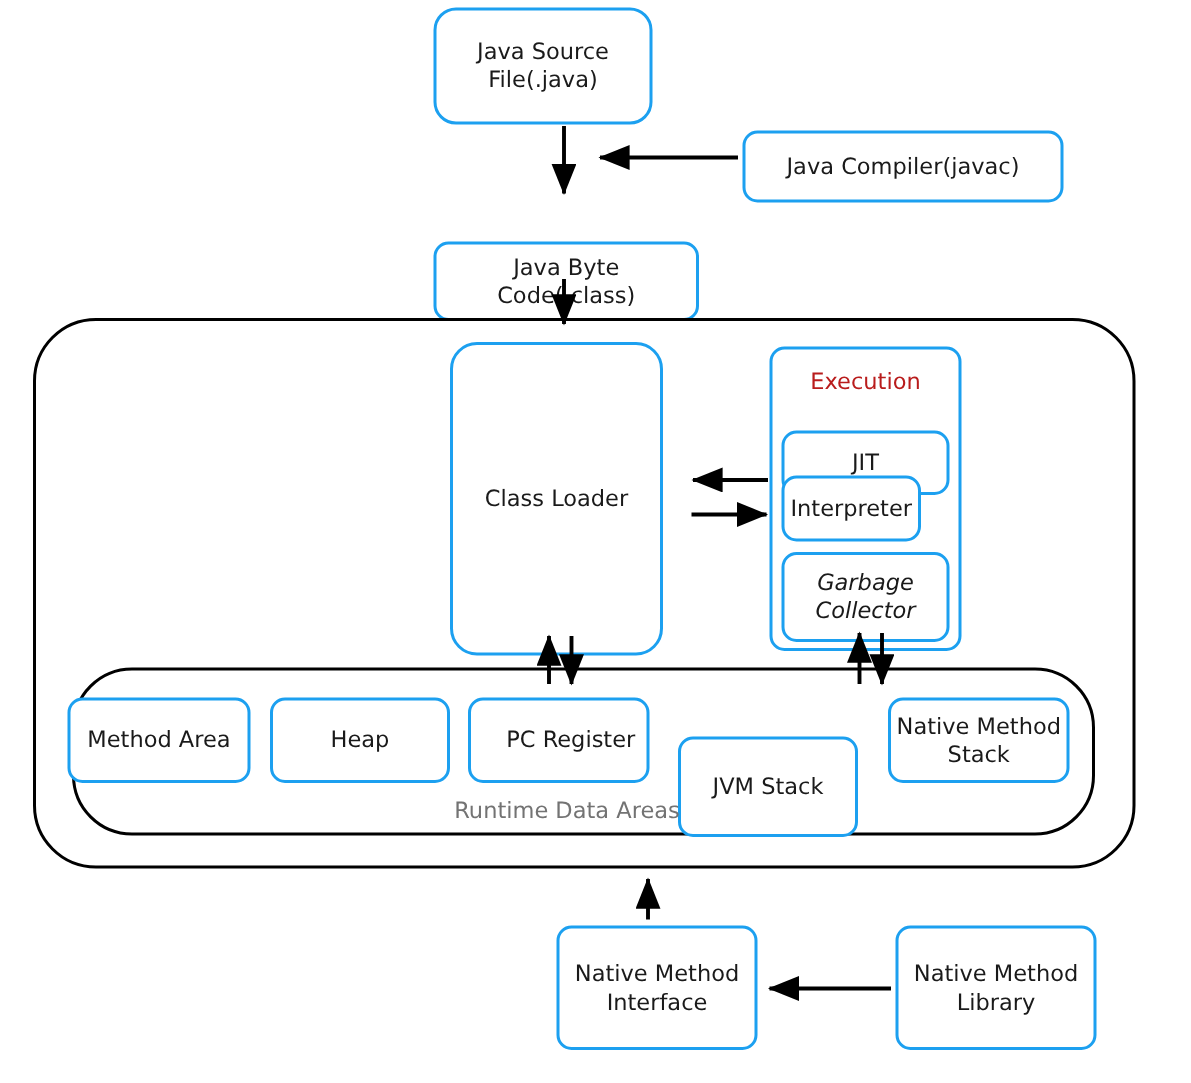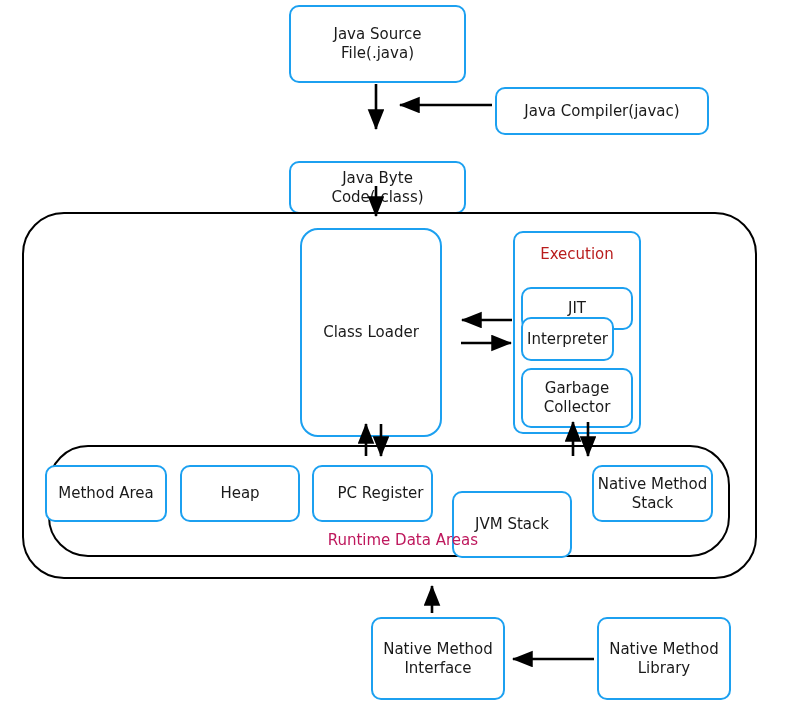--- a/index.html
+++ b/index.html
@@ -31,24 +31,24 @@
     white-space: pre-line;
   }
   .container-black {
     position: absolute;
     box-sizing: border-box;
     border: 2px solid #000000;
     background: transparent;
   }
   .label-static {
     position: absolute;
-    color: #be185d;
+    color: #737373;
     font-size: 15px;
     line-height: 1.25;
-    text-align: right;
+    text-align: center;
     white-space: pre-line;
   }
   svg.arrows {
     position: absolute;
     left: 0;
     top: 0;
     width: 794px;
     height: 722px;
     pointer-events: none;
   }
@@ -60,41 +60,41 @@
     text-align: center;
     font-size: 15px;
     color: #b91c1c;
   }
 </style>
 </head>
 <body>
 
 <div id="canvas">
 
-  <div class="node" style="left:289px; top:5px; width:177px; height:78px;">Java Source
+  <div class="node" style="left:289px; top:5px; width:146px; height:78px;border-radius:15px;">Java Source
 File(.java)</div>
 
   <div class="node" style="left:495px; top:87px; width:214px; height:48px;">Java Compiler(javac)</div>
 
   <div class="node" style="left:289px; top:133px; width:177px; height:53px;margin-top:28px;">Java Byte
 Code(.class)</div>
 
   <div class="container-black" style="left:22px; top:212px; width:735px; height:367px; border-radius:42px;"></div>
 
   <div class="node" style="left:300px; top:228px; width:142px; height:209px;border-radius:18px;">Class Loader</div>
 
   <div class="node" style="left:513px; top:231px; width:128px; height:203px; display:block; position:absolute;">
     <span class="exec-title">Execution</span>
   </div>
 
   <div class="node" style="left:521px; top:266px; width:112px; height:43px;margin-top:21px;">JIT</div>
 
   <div class="node" style="left:521px; top:317px; width:93px; height:44px;">Interpreter</div>
 
-  <div class="node" style="left:521px; top:368px; width:112px; height:60px;">Garbage
+  <div class="node" style="left:521px; top:368px; width:112px; height:60px;font-style:italic;">Garbage
 Collector</div>
 
   <div class="container-black" style="left:48px; top:445px; width:682px; height:112px; border-radius:40px;"></div>
 
   <div class="node" style="left:45px; top:465px; width:122px; height:57px;">Method Area</div>
 
   <div class="node" style="left:180px; top:465px; width:120px; height:57px;">Heap</div>
 
   <div class="node" style="left:312px; top:465px; width:121px; height:57px;padding-left:16px;">PC Register</div>
 

